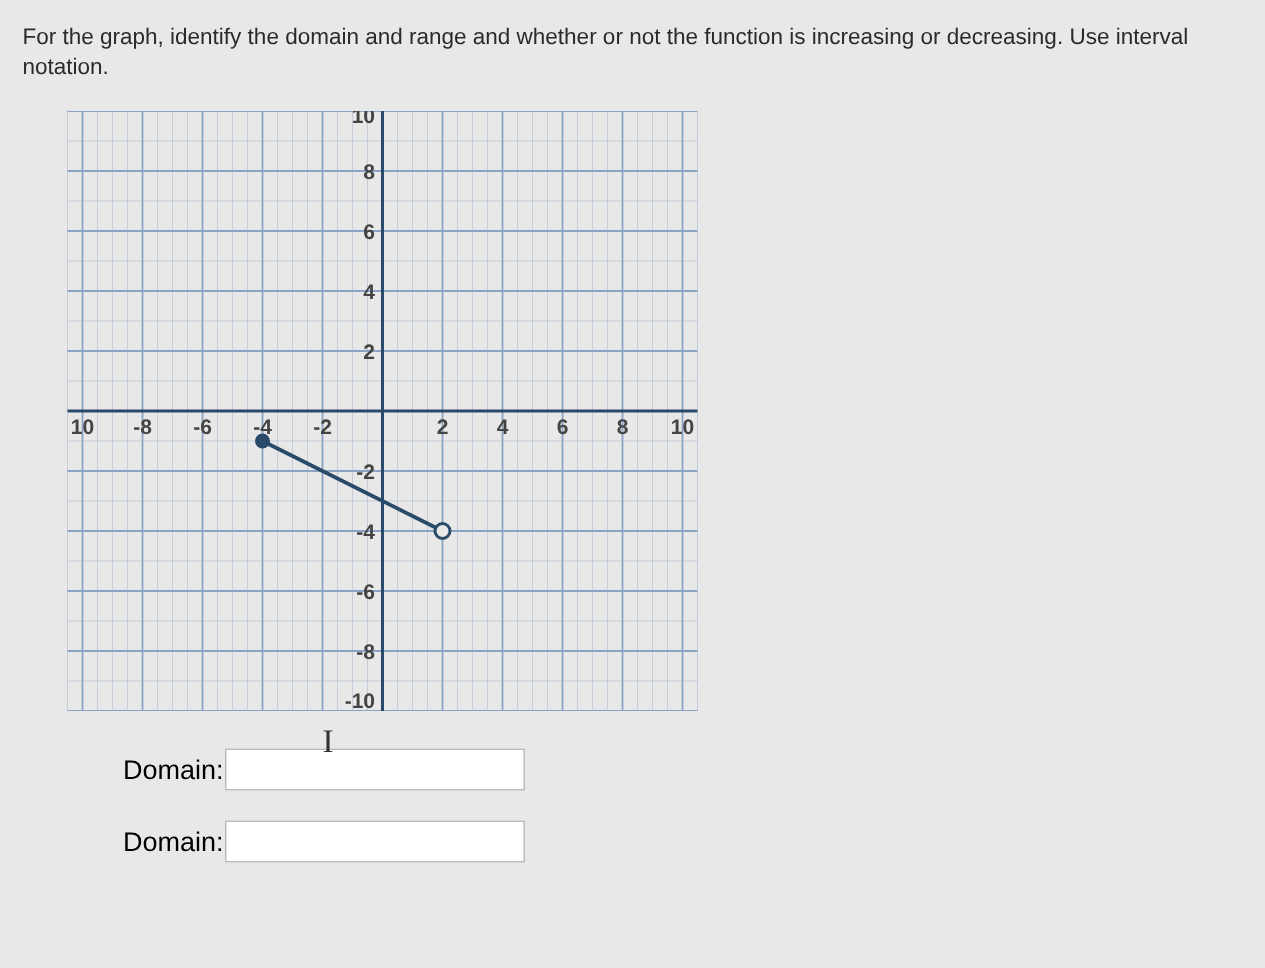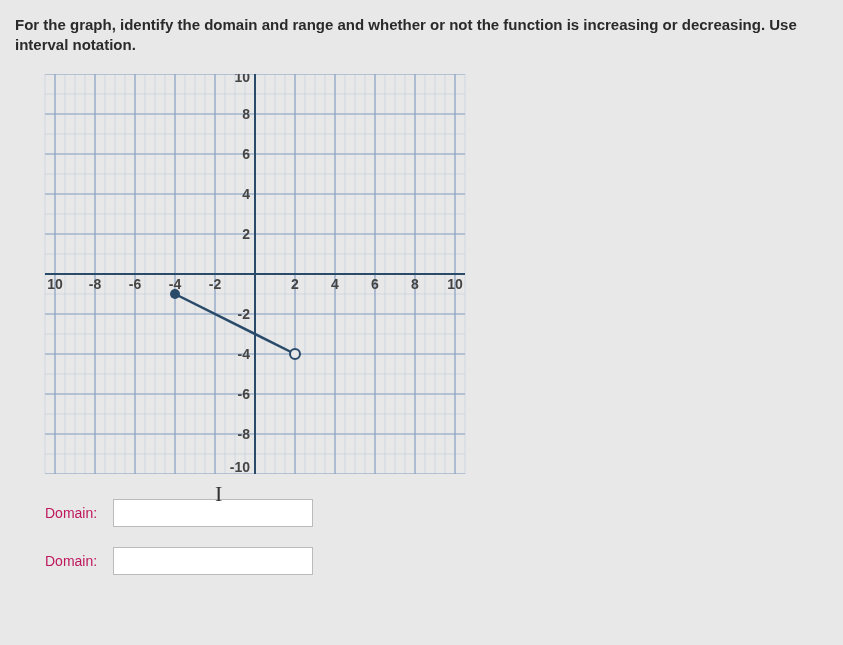--- a/index.html
+++ b/index.html
@@ -5,21 +5,21 @@
     * { box-sizing: border-box; margin: 0; padding: 0; }
     body {
       font-family: Arial, sans-serif;
       background: #e8e8e8;
       padding: 15px;
       width: 843px;
       height: 645px;
       color: #333;
     }
     .question-text {
-      font-weight: bold;
+      font-weight: normal;
       font-size: 15px;
       color: #2a2a2a;
       margin-bottom: 20px;
       line-height: 1.3;
     }
     .graph-container {
       position: relative;
       width: 460px;
       height: 400px;
       margin-left: 10px;
@@ -29,24 +29,25 @@
       width: 100%;
       height: 100%;
     }
     .input-row {
       display: flex;
       align-items: center;
       margin-left: 30px;
       margin-bottom: 20px;
     }
     .input-label {
-      color: #be185d;
-      font-size: 14px;
+      color: #000000;
+      font-size: 18px;
       margin-right: 8px;
       width: 60px;
+      margin-left: 37px;
     }
     .text-input {
       border: 1px solid #bbb;
       background: #fff;
       height: 28px;
       width: 200px;
       padding: 4px 8px;
       font-size: 14px;
     }
     .cursor-indicator {

